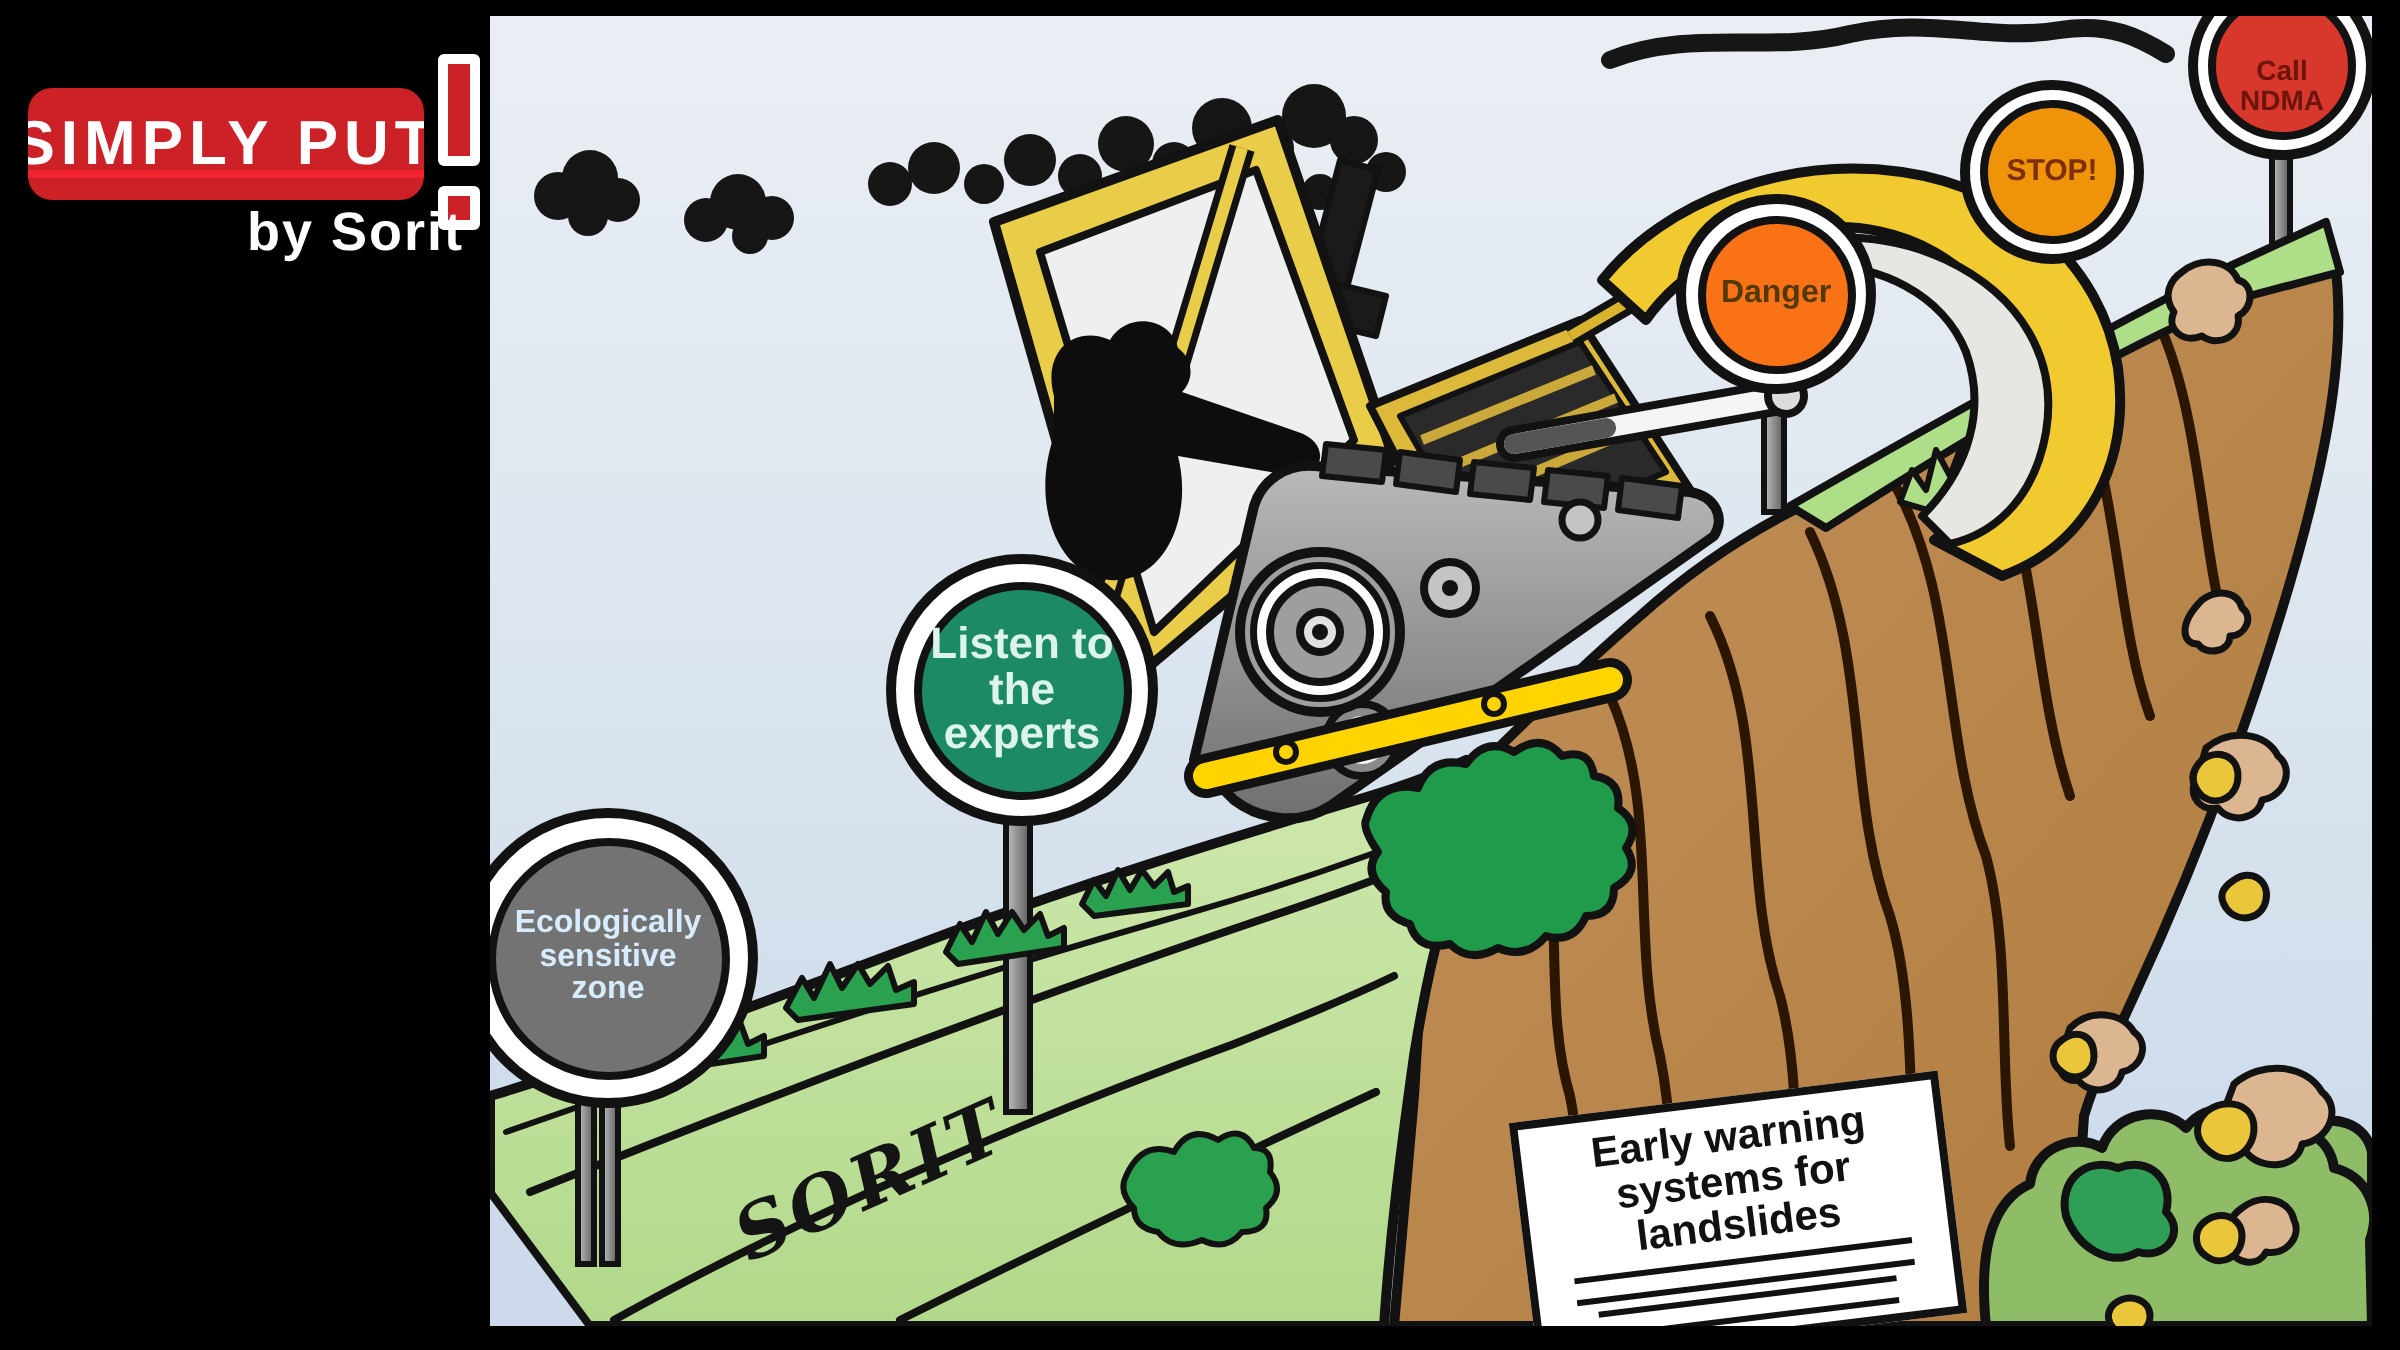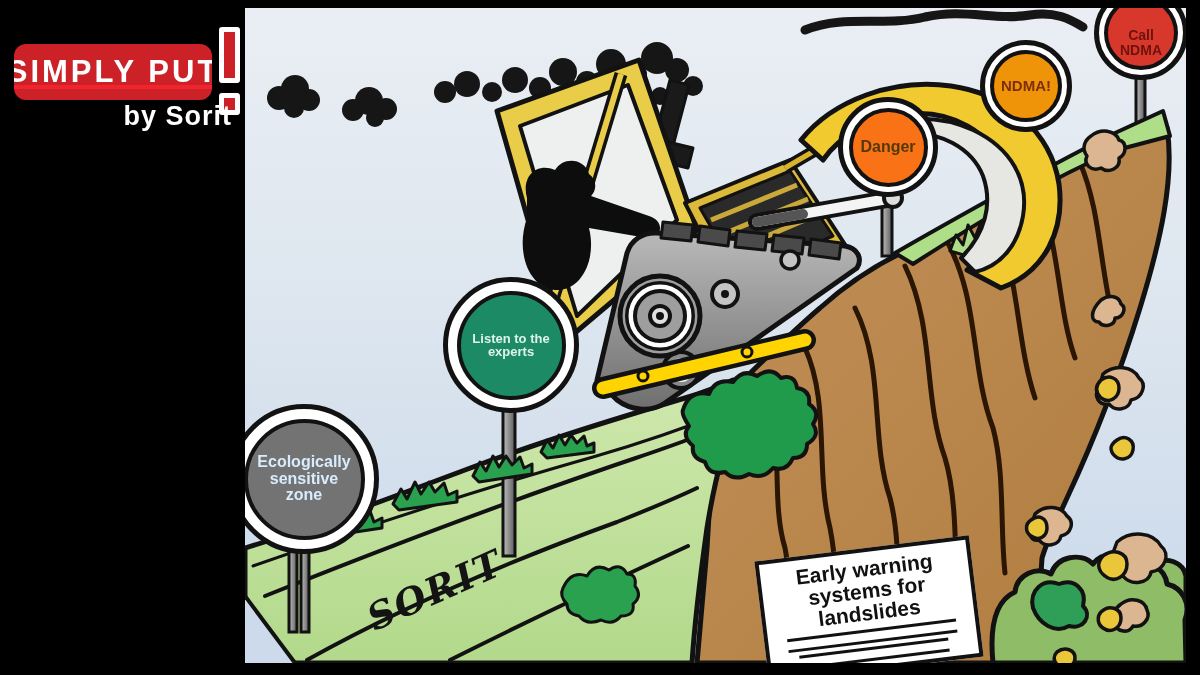--- a/index.html
+++ b/index.html
@@ -24,21 +24,21 @@
   #scene{position:absolute;left:0;top:0;}
   
   .sign{position:absolute;background:#fff;border:5px solid #121212;border-radius:50%;
         display:flex;align-items:center;justify-content:center;box-sizing:border-box;}
   .sign-inner{border-radius:50%;border:4px solid #121212;display:flex;align-items:center;
         justify-content:center;text-align:center;font-weight:700;box-sizing:border-box;
         line-height:1.03;padding:4px;}
   #sign-eco{left:-16px;top:396px;width:150px;height:150px;}
   #sign-eco .sign-inner{width:121px;height:121px;background:#737373;color:#d8ecff;font-size:16px;}
   #sign-experts{left:198px;top:269px;width:136px;height:136px;}
-  #sign-experts .sign-inner{width:109px;height:109px;background:#1d8a66;color:#ddf4ea;font-size:13px;}
+  #sign-experts .sign-inner{width:109px;height:109px;background:#1d8a66;color:#ddf4ea;font-size:22px;}
   #sign-danger{left:593px;top:89px;width:100px;height:100px;}
   #sign-danger .sign-inner{width:79px;height:79px;background:#f97316;color:#53380a;font-size:16px;}
   #sign-stop{left:735px;top:32px;width:92px;height:92px;}
   #sign-stop .sign-inner{width:72px;height:72px;background:#ef9309;color:#7c2f08;font-size:15px;}
   #sign-ndma{left:849px;top:-22px;width:94px;height:94px;}
   #sign-ndma .sign-inner{width:74px;height:74px;background:#d8372c;color:#6d140c;font-size:14px;
         align-items:flex-end;padding-bottom:9px;}
   
   #placard{position:absolute;left:516px;top:540px;width:216px;height:122px;
            transform:rotate(-7deg);background:#fff;border:4px solid #121212;
@@ -286,20 +286,20 @@
     <div class="sign" id="sign-eco">
       <div class="sign-inner">Ecologically sensitive zone</div>
     </div>
     <div class="sign" id="sign-experts">
       <div class="sign-inner">Listen to the experts</div>
     </div>
     <div class="sign" id="sign-danger">
       <div class="sign-inner">Danger</div>
     </div>
     <div class="sign" id="sign-stop">
-      <div class="sign-inner">NDMA!</div>
+      <div class="sign-inner">STOP!</div>
     </div>
     <div class="sign" id="sign-ndma">
       <div class="sign-inner">Call NDMA</div>
     </div>
 
   </div>
 </div>
 
 </body></html>

